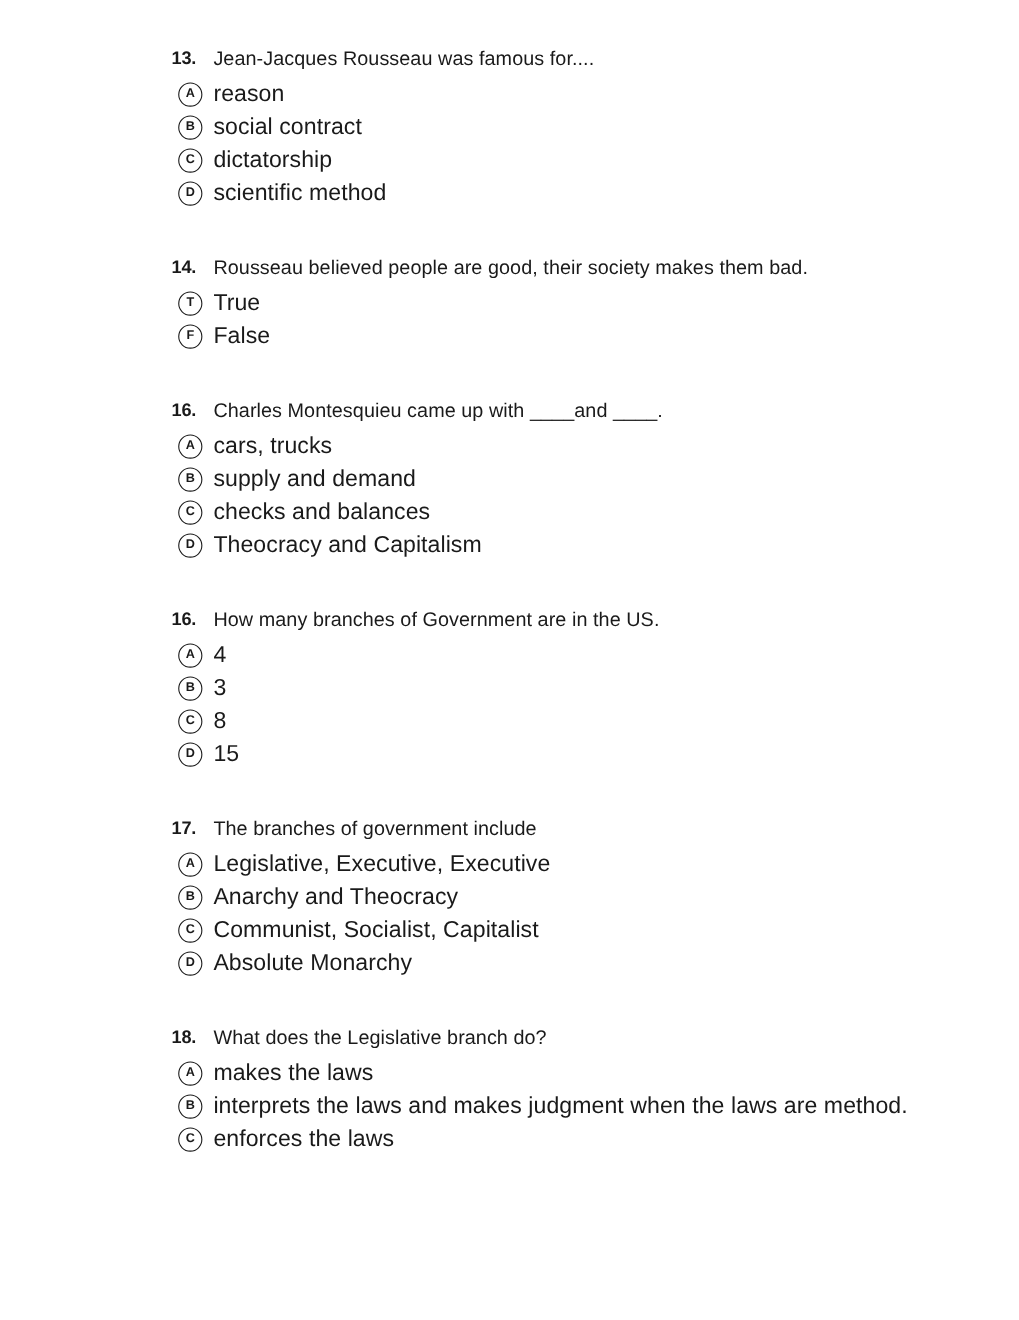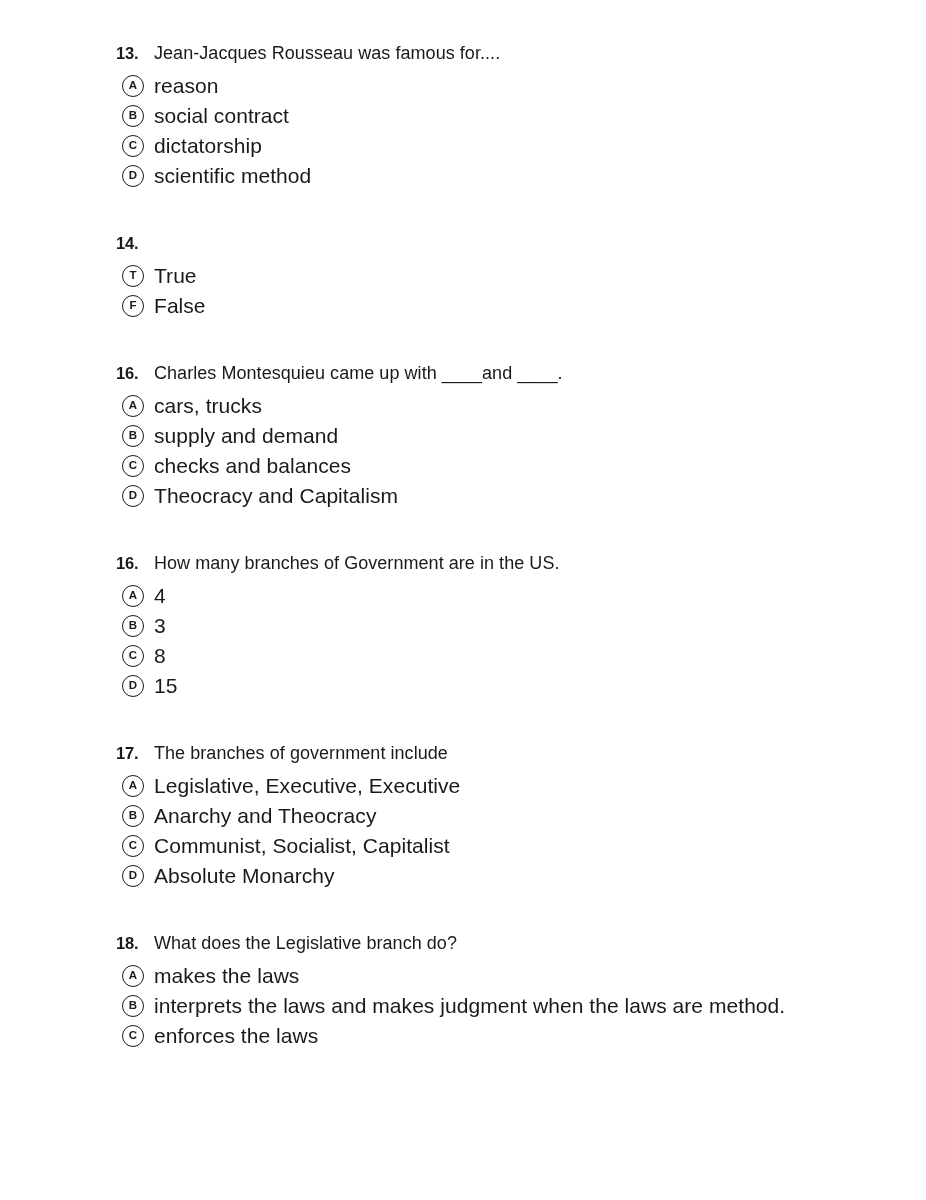--- a/index.html
+++ b/index.html
@@ -17,20 +17,21 @@
   .page {
     position: relative;
     width: 926px;
     height: 1200px;
     background: #ffffff;
     box-sizing: border-box;
     padding: 42px 60px 0 116px;
   }
   .question-block {
     margin-bottom: 45px;
+    margin-left: 40px;
   }
   .question-row {
     display: flex;
     align-items: flex-start;
     margin-bottom: 11px;
   }
   .q-number {
     font-weight: bold;
     font-size: 16.5px;
     line-height: 22px;
@@ -94,20 +95,21 @@
           <div class="opt-text">dictatorship</div>
         </div>
         <div class="option-row">
           <div class="opt-marker">D</div>
           <div class="opt-text">scientific method</div>
         </div>
       </div>
       <div class="question-block">
         <div class="question-row">
           <div class="q-number">14.</div>
+          <div class="q-text">Rousseau believed people are good, their society makes them bad.</div>
         </div>
         <div class="option-row">
           <div class="opt-marker">T</div>
           <div class="opt-text">True</div>
         </div>
         <div class="option-row">
           <div class="opt-marker">F</div>
           <div class="opt-text">False</div>
         </div>
       </div>

